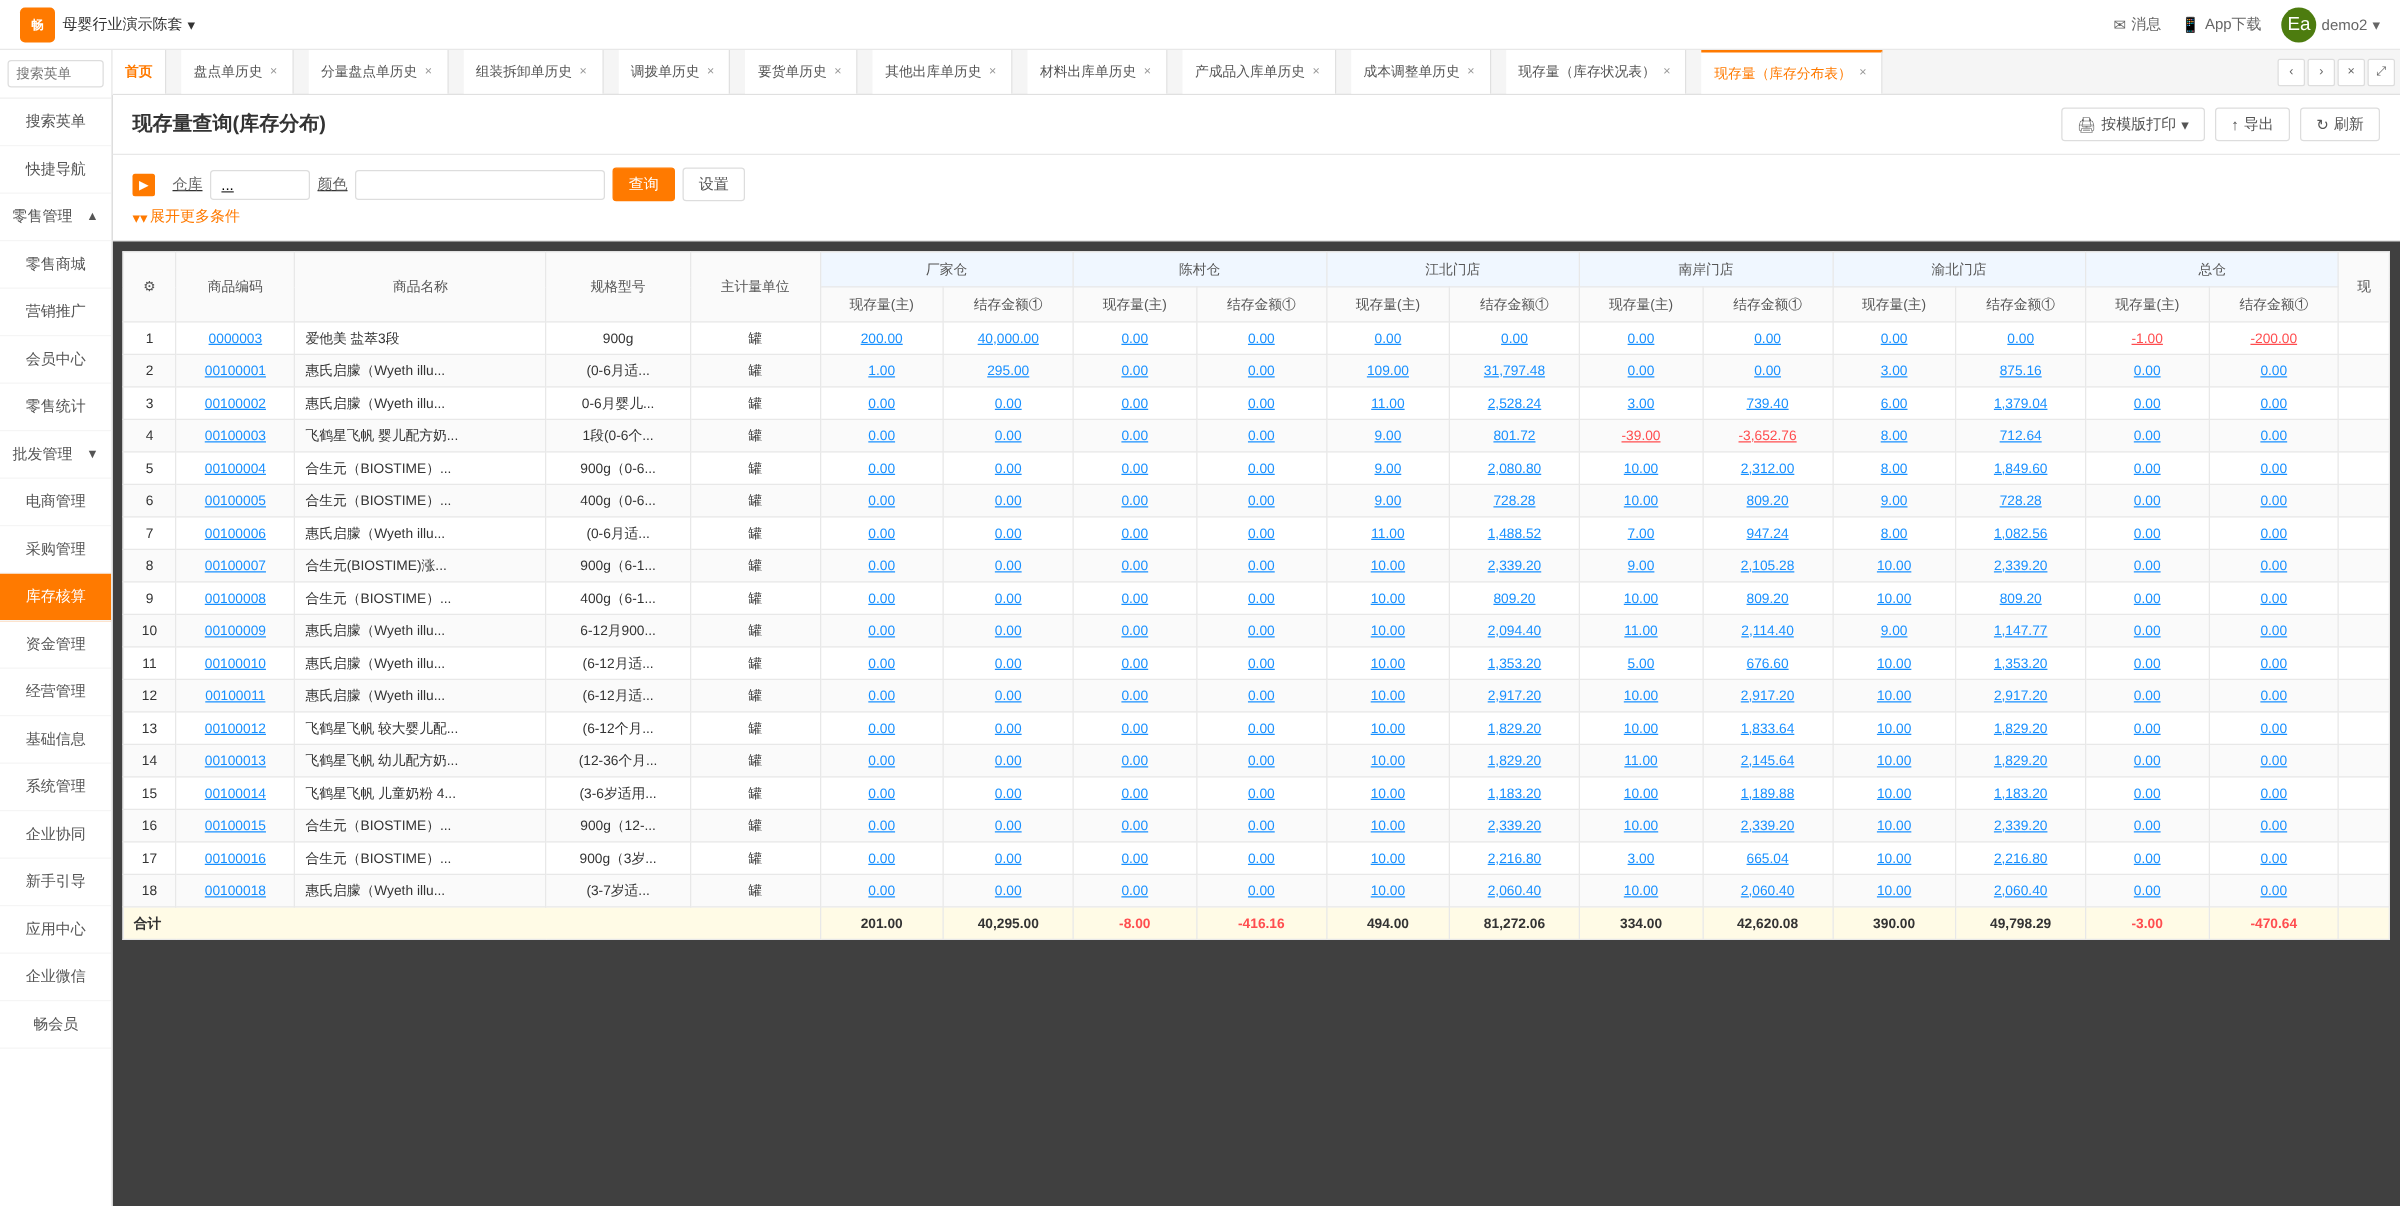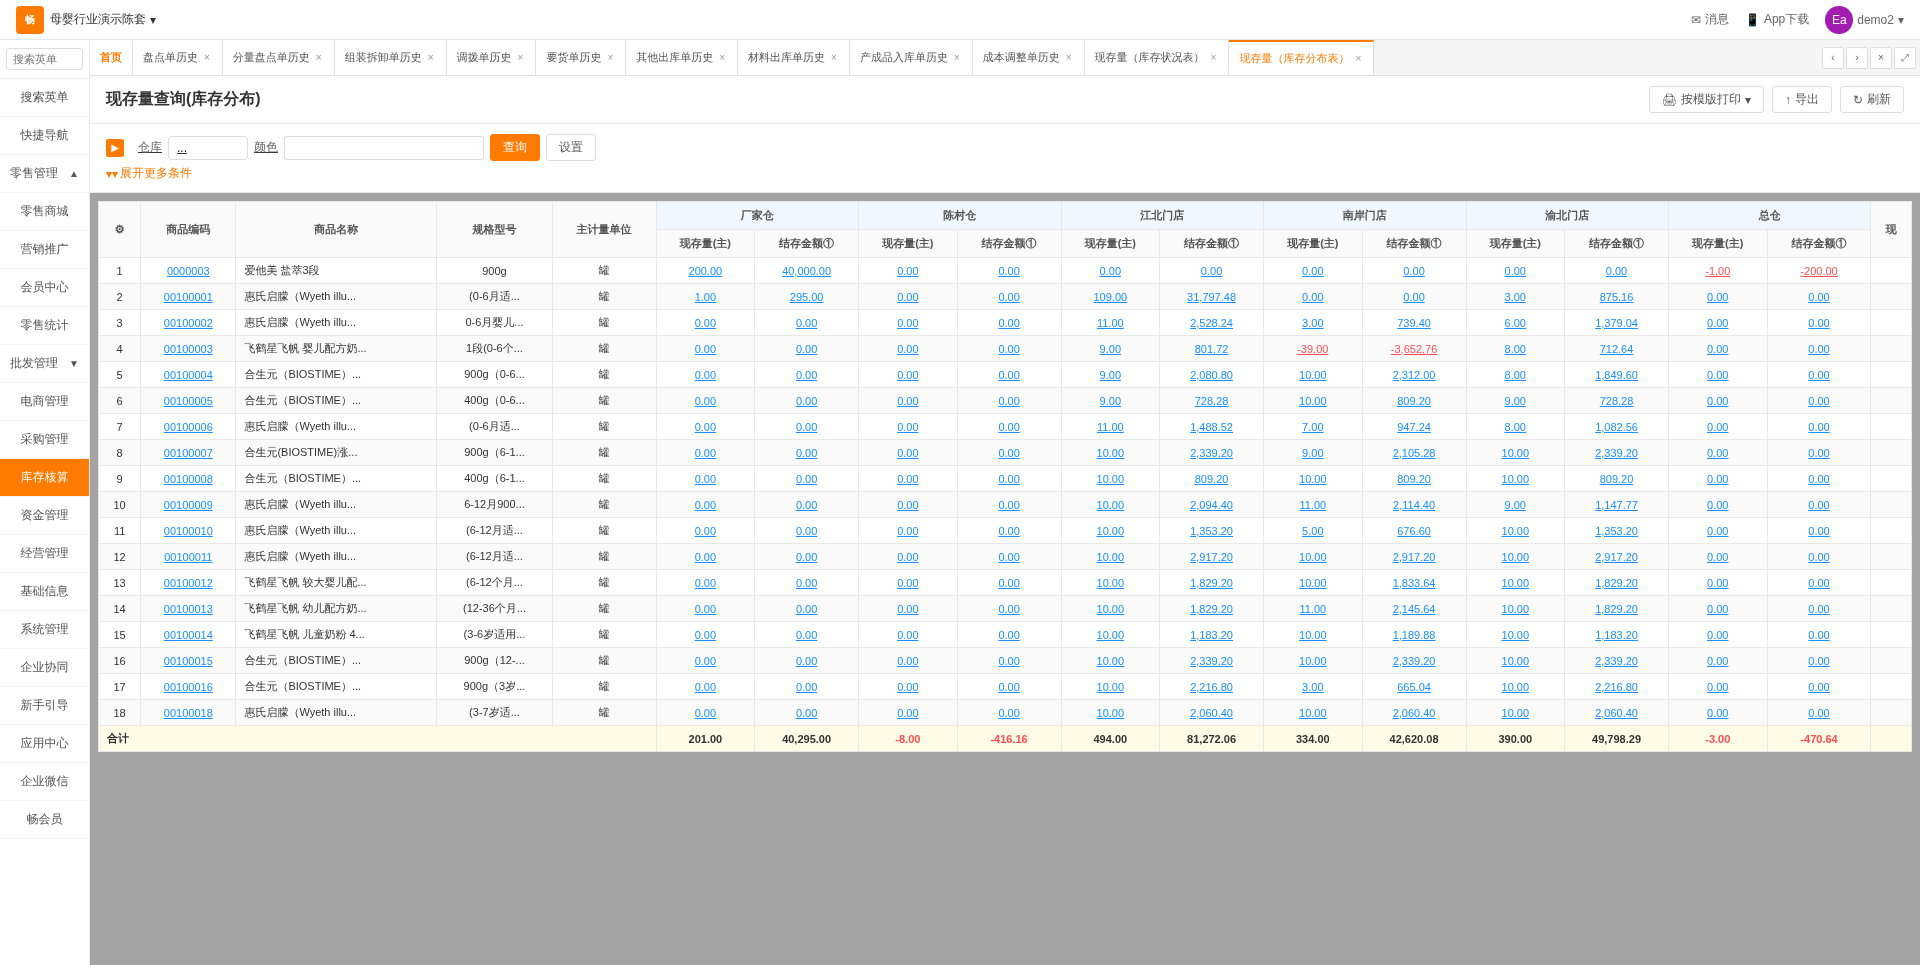--- a/index.html
+++ b/index.html
@@ -17,21 +17,21 @@
       position: fixed;
       top: 0; left: 0; right: 0;
       z-index: 100;
     }
     .top-bar-left { display: flex; align-items: center; gap: 8px; }
     .logo-area { display: flex; align-items: center; gap: 6px; }
     .logo-icon { width: 28px; height: 28px; background: #ff7a00; border-radius: 4px; display: flex; align-items: center; justify-content: center; color: #fff; font-weight: bold; font-size: 10px; }
     .company-select { display: flex; align-items: center; gap: 4px; font-size: 12px; color: #333; cursor: pointer; justify-content: space-between; }
     .top-bar-right { display: flex; align-items: center; gap: 16px; }
     .top-right-item { display: flex; align-items: center; gap: 4px; cursor: pointer; color: #666; font-size: 12px; }
-    .avatar { width: 28px; height: 28px; border-radius: 50%; background: #a21caf; display: flex; align-items: center; justify-content: center; color: #fff; font-size: 12px; }
+    .avatar { width: 28px; height: 28px; border-radius: 50%; background: #4d7c0f; display: flex; align-items: center; justify-content: center; color: #fff; font-size: 15px; }
 
     
     .sidebar {
       position: fixed;
       top: 40px; left: 0; bottom: 0;
       width: 90px;
       background: #fff;
       border-right: 1px solid #e8e8e8;
       z-index: 90;
       overflow-y: auto;
@@ -49,33 +49,33 @@
       position: fixed;
       top: 40px; left: 90px; right: 0;
       height: 36px;
       background: #f5f5f5;
       display: flex;
       align-items: center;
       border-bottom: 1px solid #e0e0e0;
       z-index: 89;
       overflow: hidden;
     }
-    .tabs-inner { display: flex; align-items: center; flex: 1; overflow: hidden; }
+    .tabs-inner { display: flex; align-items: center; flex: 1; overflow: hidden; gap: 12px; }
     .tab { height: 36px; display: flex; align-items: center; padding: 0 10px; background: #fff; border-right: 1px solid #e0e0e0; white-space: nowrap; cursor: pointer; font-size: 11px; color: #555; gap: 4px; flex-shrink: 0; }
     .tab.home { background: #fff; color: #ff7a00; font-weight: bold; }
     .tab.active { background: #fff; color: #ff7a00; border-top: 2px solid #ff7a00; }
     .tab-close { color: #999; font-size: 10px; cursor: pointer; padding: 1px 2px; }
     .tabs-nav { display: flex; align-items: center; gap: 2px; padding: 0 4px; }
     .tabs-nav-btn { width: 22px; height: 22px; border: 1px solid #ddd; background: #fff; border-radius: 2px; cursor: pointer; display: flex; align-items: center; justify-content: center; font-size: 10px; color: #666; }
 
     
     .main-content {
       position: fixed;
       top: 76px; left: 90px; right: 0; bottom: 0;
-      background: #a3a3a3;
+      background: #404040;
       overflow: hidden;
       display: flex;
       flex-direction: column;
     }
     .page-header {
       background: #fff;
       padding: 10px 16px 0;
       display: flex;
       align-items: center;
       justify-content: space-between;
@@ -112,21 +112,21 @@
       width: 100%;
       border-collapse: collapse;
       background: #fff;
       font-size: 11px;
     }
     .data-table th {
       background: #fafafa;
       border: 1px solid #e8e8e8;
       padding: 6px 8px;
       text-align: center;
-      font-weight: 700;
+      font-weight: 400;
       color: #555;
       white-space: nowrap;
     }
     .data-table td {
       border: 1px solid #e8e8e8;
       padding: 5px 8px;
       text-align: center;
       color: #333;
       white-space: nowrap;
     }

